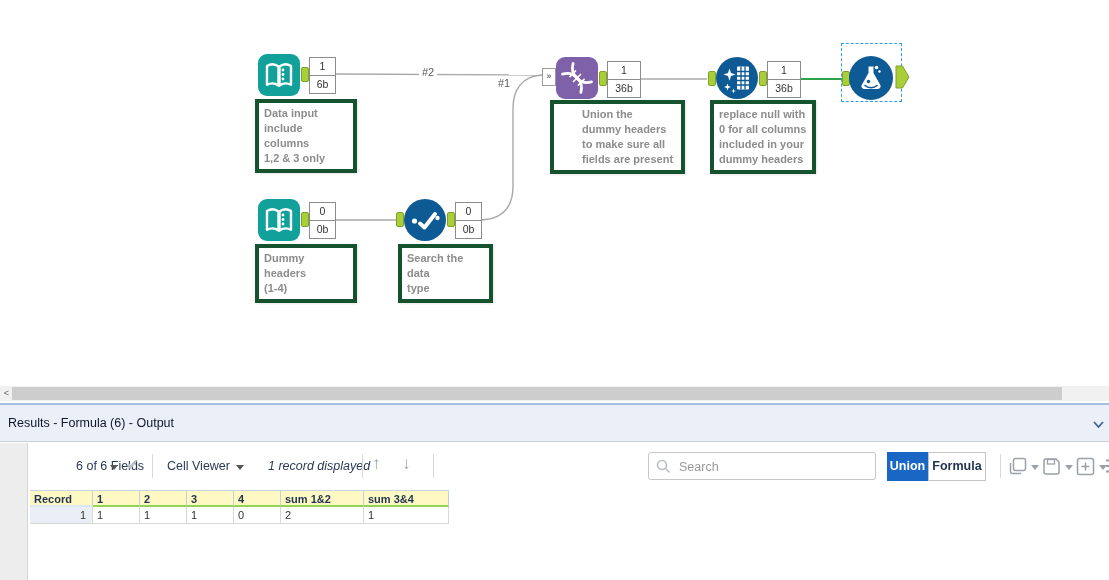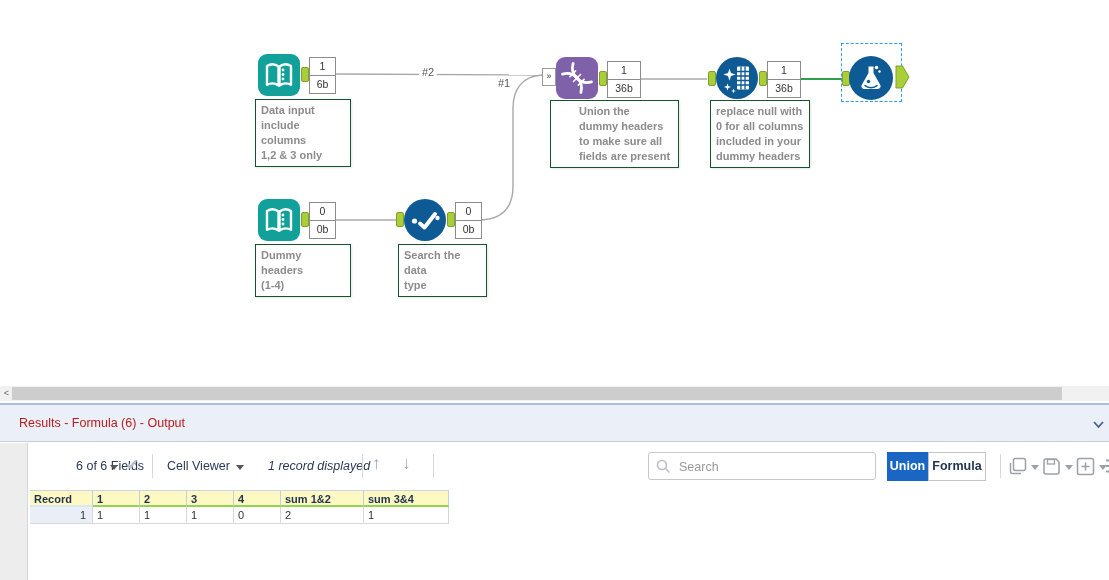--- a/index.html
+++ b/index.html
@@ -10,37 +10,37 @@
   
   #canvas{position:absolute;left:0;top:0;width:1109px;height:386px;background:#fff;}
   #wires{position:absolute;left:0;top:0;pointer-events:none;}
   .tool-square{position:absolute;width:42px;height:42px;border-radius:9px;}
   .tool-circle{position:absolute;width:42px;height:42px;border-radius:50%;}
   .anchor{position:absolute;width:6px;height:13px;background:#A9CE37;border:1px solid #7FA12C;border-radius:2px;}
   .badge{position:absolute;background:#fff;border:1px solid #8C8C8C;text-align:center;
          font-size:10.5px;color:#333;}
   .badge .cnt{height:17px;line-height:17px;border-bottom:1px solid #8C8C8C;}
   .badge .sz{height:17px;line-height:17px;}
-  .annotation{position:absolute;background:#fff;border:1px solid #14532d;
+  .annotation{position:absolute;background:#fff;border:4px solid #14532d;
               box-shadow:1px 1px 2px rgba(0,0,0,.10);padding:3px 5px;
               font-size:11px;line-height:15px;font-weight:bold;color:#8C8C8C;white-space:pre-line;}
   .wire-label{position:absolute;background:#fff;color:#5A5A5A;font-size:11px;padding:0 3px;}
   #formula-selection{position:absolute;left:841px;top:43px;width:59px;height:57px;
                      border:1px dashed #2E9BF0;}
   .union-in{position:absolute;width:12px;height:16px;background:#fff;border:1px solid #9A9A9A;
             color:#6E6E6E;font-size:9px;line-height:15px;text-align:center;font-weight:bold;}
 
   
   #hscroll{position:absolute;left:0;top:386px;width:1109px;height:15px;background:#F1F1F1;}
   #hscroll .thumb{position:absolute;left:12px;top:1px;width:1050px;height:13px;background:#CDCDCD;}
   #hscroll .larrow{position:absolute;left:1px;top:0;width:11px;height:15px;color:#666;
                    font-size:9px;line-height:15px;text-align:center;}
   #results-header{position:absolute;left:0;top:403px;width:1109px;height:39px;background:#EAEFF8;
                   border-top:2px solid #A7BCE2;box-sizing:border-box;border-bottom:1px solid #C9CFDA;}
-  #results-header .title{position:absolute;left:19px;top:11px;font-size:12.5px;color:#b91c1c;}
+  #results-header .title{position:absolute;left:8px;top:11px;font-size:12.5px;color:#0f172a;}
   #results-header .chev{position:absolute;left:1092px;top:15px;}
 
   #strip{position:absolute;left:0;top:443px;width:28px;height:137px;background:#EDEDEE;
          border-right:1px solid #D6D6D6;box-sizing:border-box;}
 
   .tb-item{position:absolute;font-size:12.5px;color:#2B3A55;}
   .tb-sep{position:absolute;width:1px;height:24px;background:#D8D8D8;top:454px;}
   .caret{position:absolute;width:0;height:0;border-left:4px solid transparent;
          border-right:4px solid transparent;border-top:5px solid #555;top:465px;}
   .caret.gray{border-top-color:#9BA1A9;}

